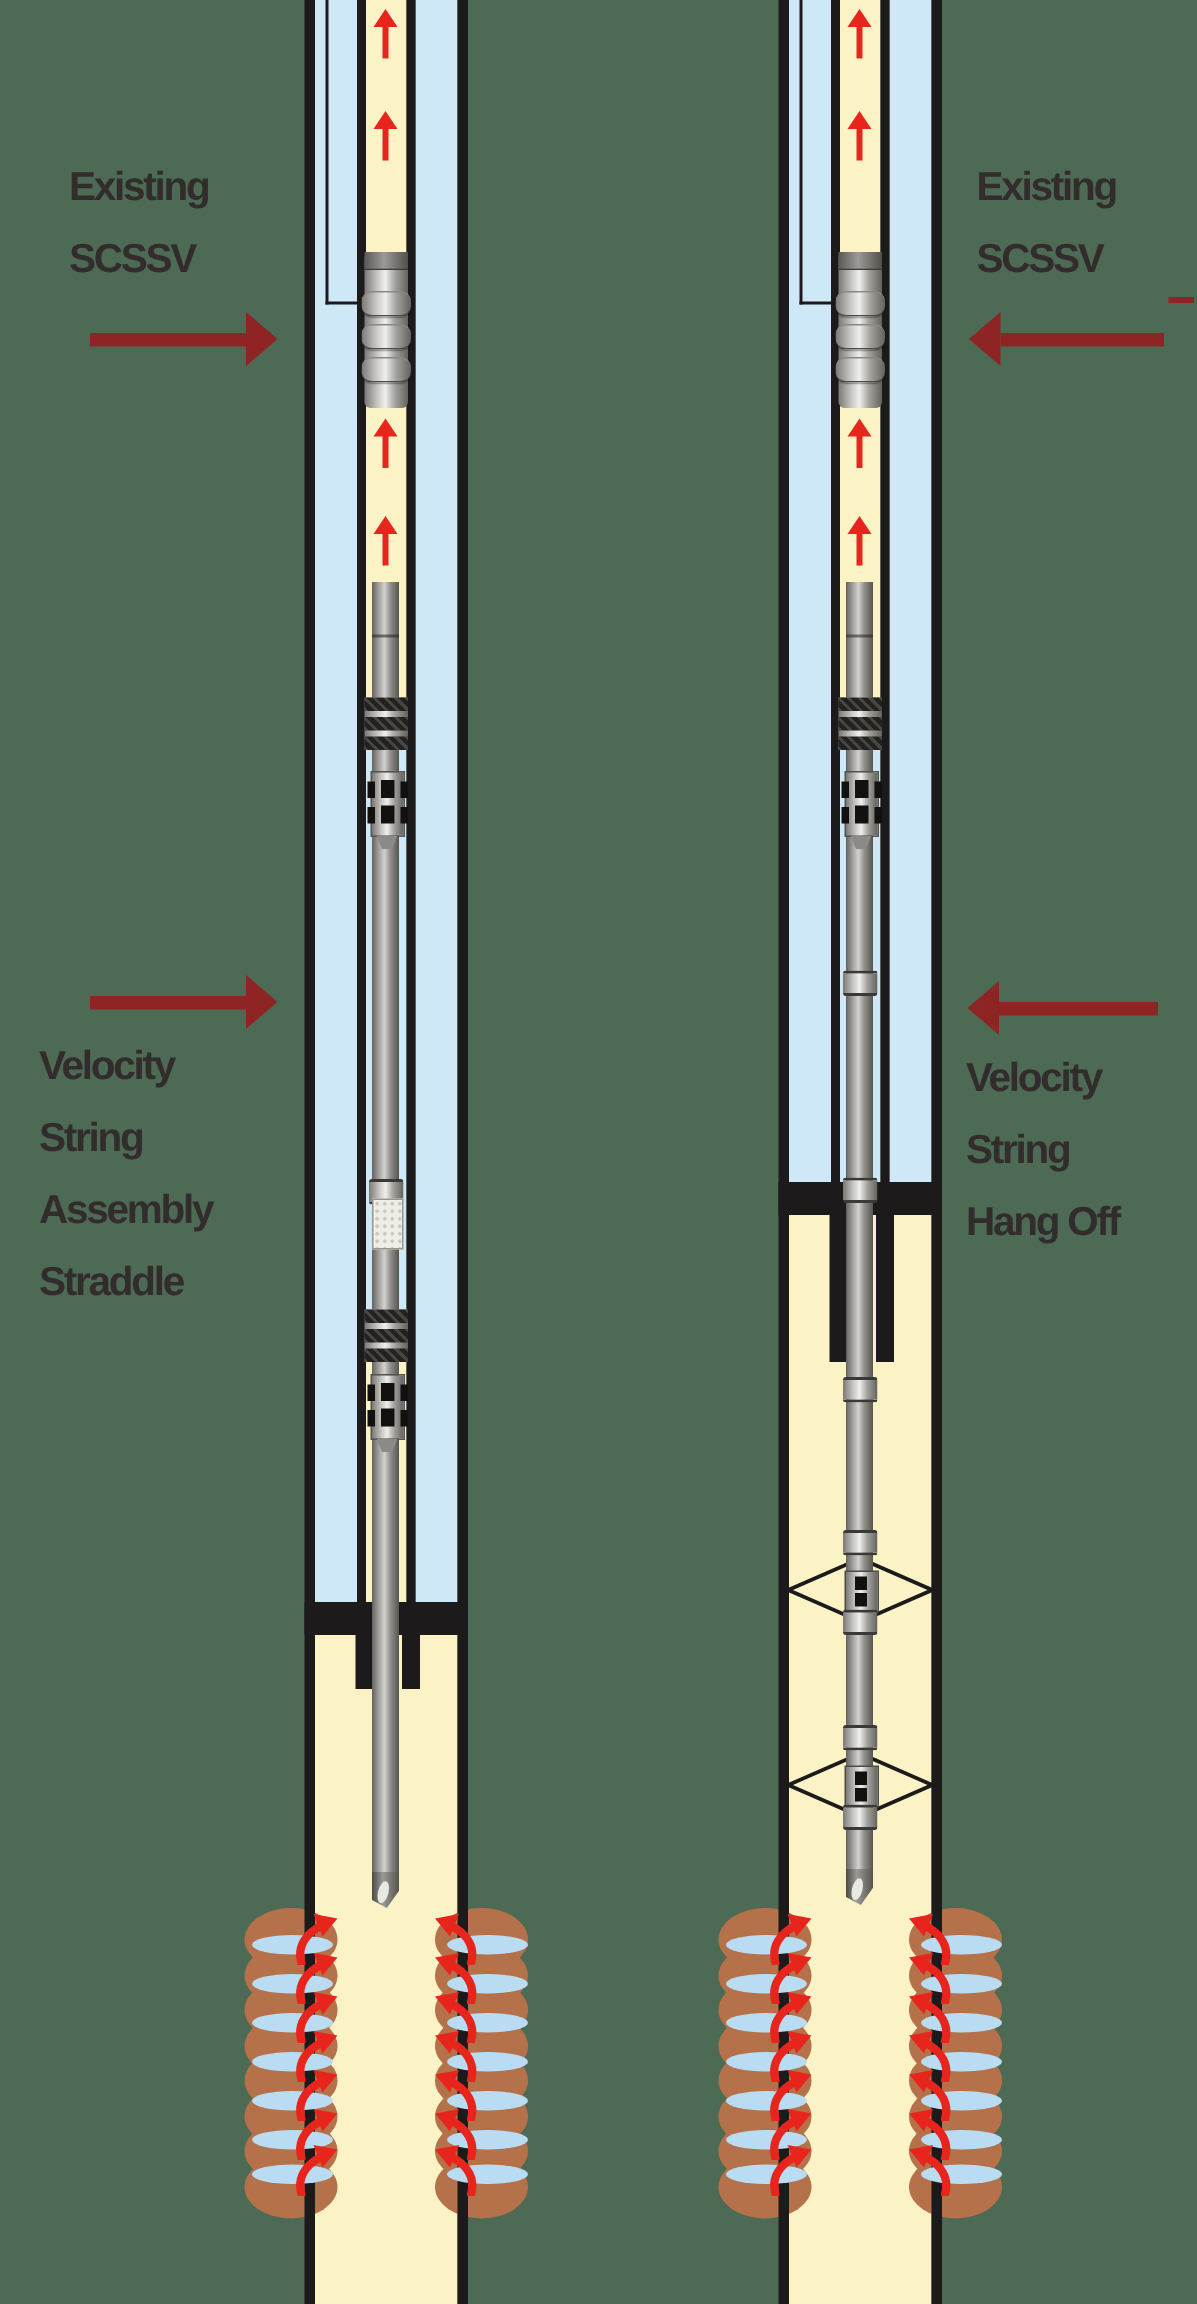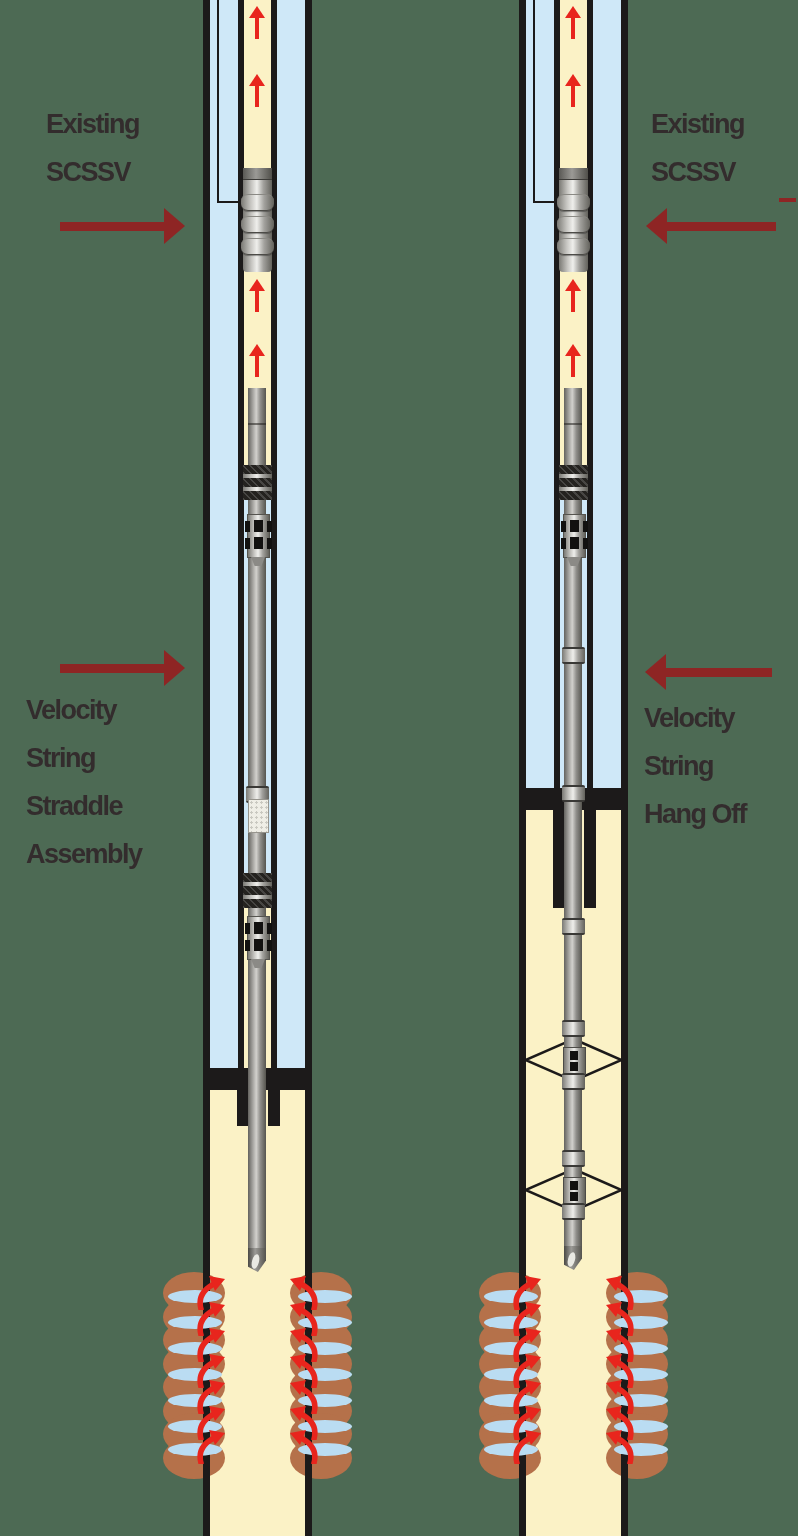--- a/index.html
+++ b/index.html
@@ -472,22 +472,22 @@
   <div>Existing</div>
   <div>SCSSV</div>
 </div>
 <div class="ptr-body" style="left:667px;top:222px;width:109px"></div>
 <div class="ptr-head-l" style="left:646px;top:208px"></div>
 <div class="artifact" style="left:779px;top:198px;width:17px;height:4px"></div>
 
 <div class="lbl" style="left:26px;top:686px">
   <div>Velocity</div>
   <div>String</div>
+  <div>Assembly</div>
   <div>Straddle</div>
-  <div>Assembly</div>
 </div>
 <div class="ptr-body" style="left:60px;top:664px;width:104px"></div>
 <div class="ptr-head-r" style="left:164px;top:650px"></div>
 
 <div class="lbl" style="left:644px;top:694px">
   <div>Velocity</div>
   <div>String</div>
   <div>Hang Off</div>
 </div>
 <div class="ptr-body" style="left:666px;top:668px;width:106px"></div>

